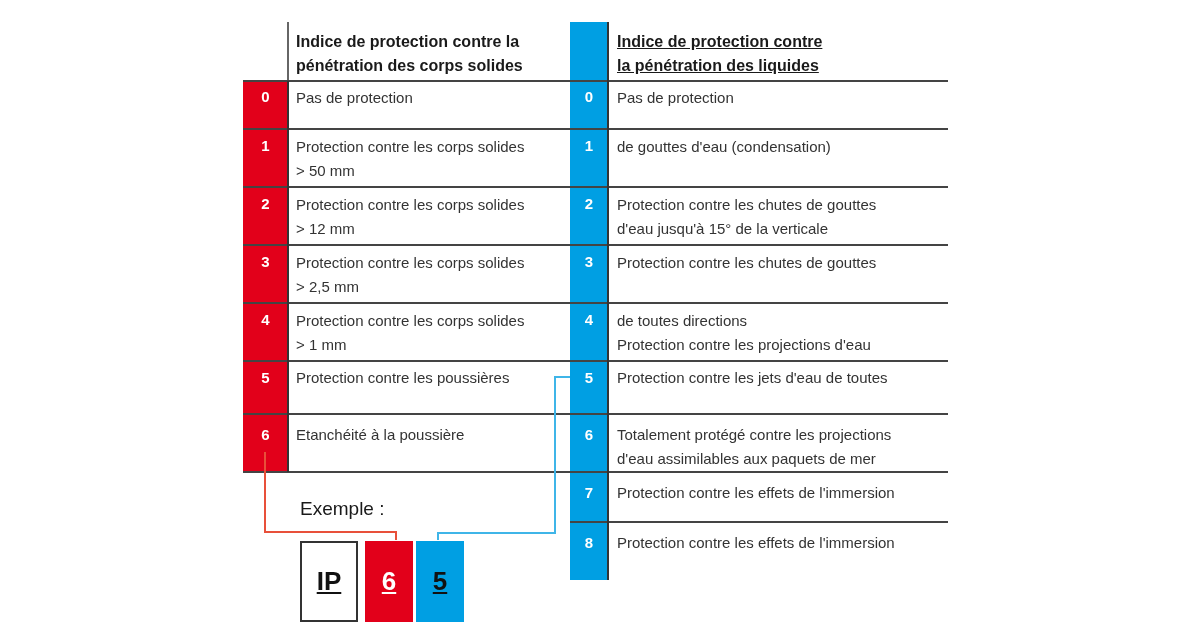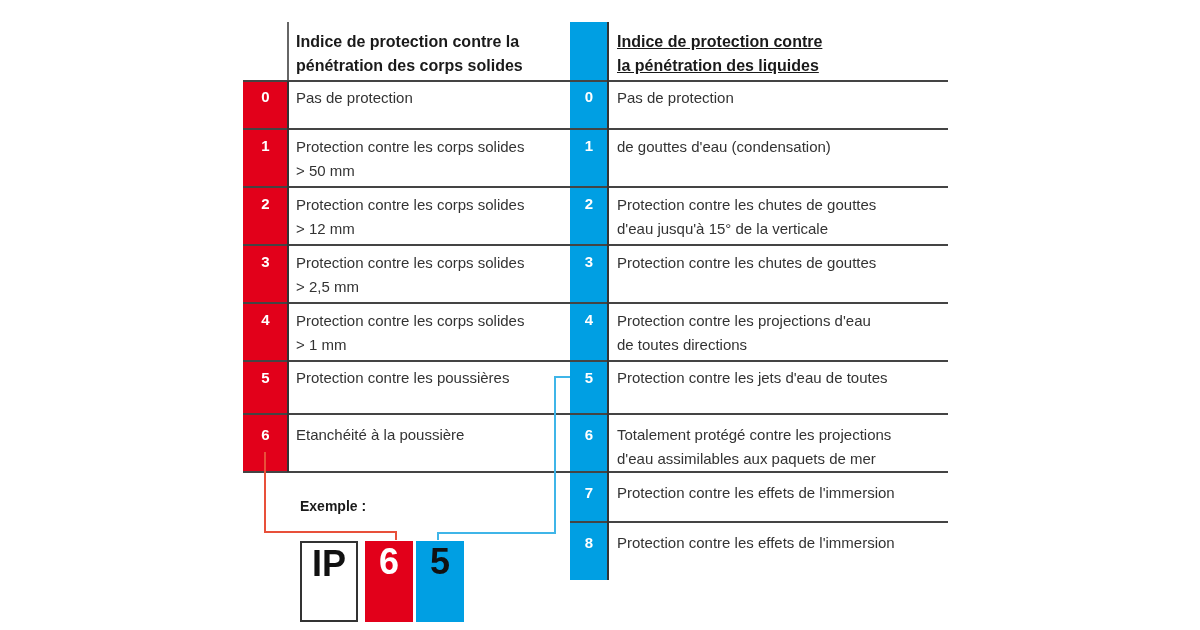--- a/index.html
+++ b/index.html
@@ -6,23 +6,23 @@
   body { width:1200px; height:630px; position:relative; overflow:hidden;
          font-family:"Liberation Sans", "DejaVu Sans", sans-serif; color:#2a2a2a; }
   .abs { position:absolute; }
   .hline { position:absolute; height:2px; background:#444; }
   .vline { position:absolute; width:2px; background:#555; }
   .redcol { position:absolute; background:#e2001a; }
   .bluecol { position:absolute; background:#009fe3; }
   .num { position:absolute; color:#fff; font-weight:bold; font-size:15px; text-align:center; }
   .desc { position:absolute; font-size:15px; line-height:24px; color:#333; }
   .hdr { position:absolute; font-size:16px; font-weight:bold; line-height:24px; color:#1a1a1a; }
-  .example { position:absolute; font-size:14px; font-weight:bold; color:#1a1a1a;text-align:center; }
-  .box { position:absolute; box-sizing:border-box; font-weight:bold; font-size:36px;
-         display:flex; align-items:flex-start; justify-content:center; }
+  .example { position:absolute; font-size:19px; font-weight:normal; color:#1a1a1a;text-align:center; }
+  .box { position:absolute; box-sizing:border-box; font-weight:bold; font-size:26px;
+         display:flex; align-items:center; justify-content:center;text-decoration:underline; }
 </style>
 </head>
 <body>
 
 <div class="vline" style="left:287px; top:22px; height:59px; width:2px; background:#666;"></div>
 <div class="hdr" style="left:296px; top:30px; width:280px;">
   <div>Indice de protection contre la</div>
   <div>pénétration des corps solides</div>
 </div>
 <div class="redcol" style="left:243px; top:81px; width:45px; height:391px;"></div>
@@ -101,22 +101,22 @@
     <div>d'eau jusqu'à 15° de la verticale</div>
   </div>
 
 <div class="num" style="left:570px; top:253px; width:38px;">3</div>
 <div class="desc" style="left:617px; top:251px;">
     <div>Protection contre les chutes de gouttes</div>
   </div>
 
 <div class="num" style="left:570px; top:311px; width:38px;">4</div>
 <div class="desc" style="left:617px; top:309px;">
+    <div>de toutes directions</div>
     <div>Protection contre les projections d'eau</div>
-    <div>de toutes directions</div>
   </div>
 
 <div class="num" style="left:570px; top:369px; width:38px;">5</div>
 <div class="desc" style="left:617px; top:366px;">
     <div>Protection contre les jets d'eau de toutes</div>
   </div>
 
 <div class="num" style="left:570px; top:426px; width:38px;">6</div>
 <div class="desc" style="left:617px; top:423px;">
     <div>Totalement protégé contre les projections</div>

